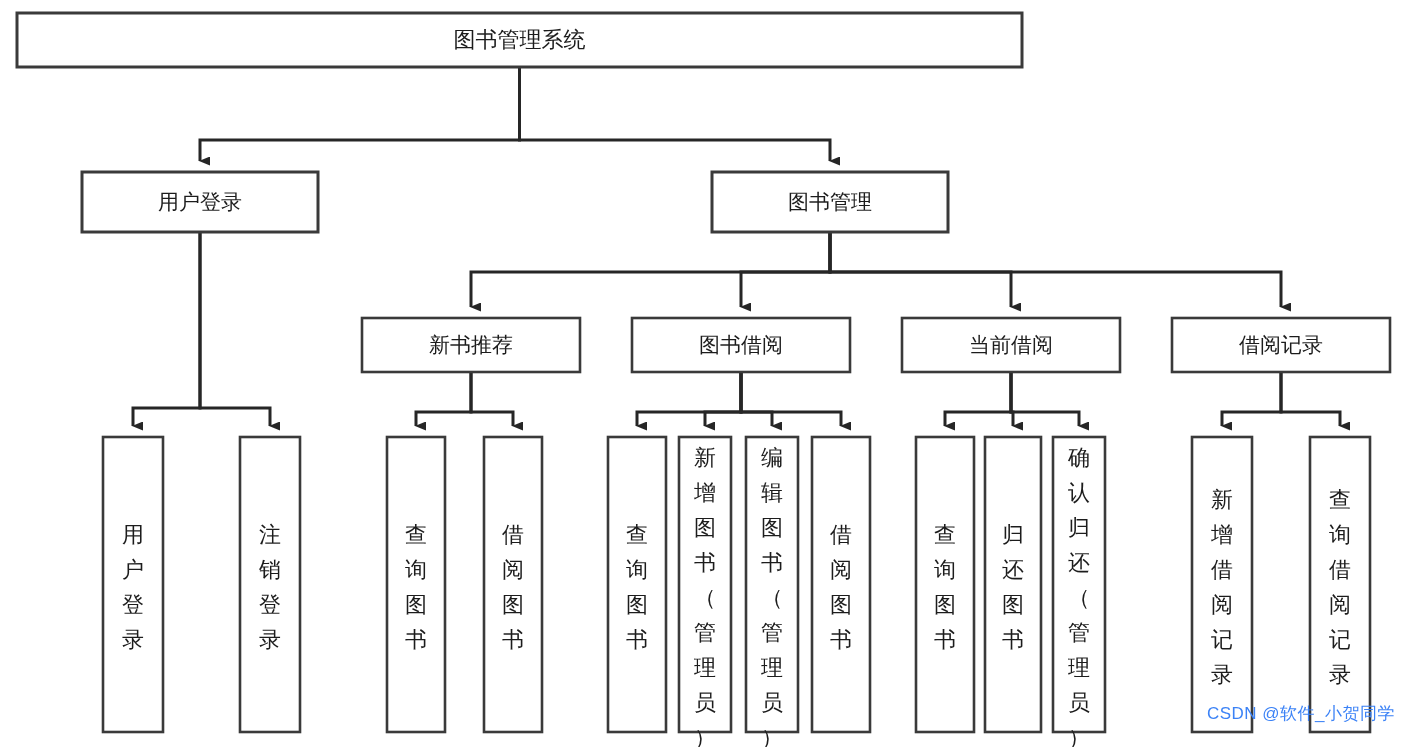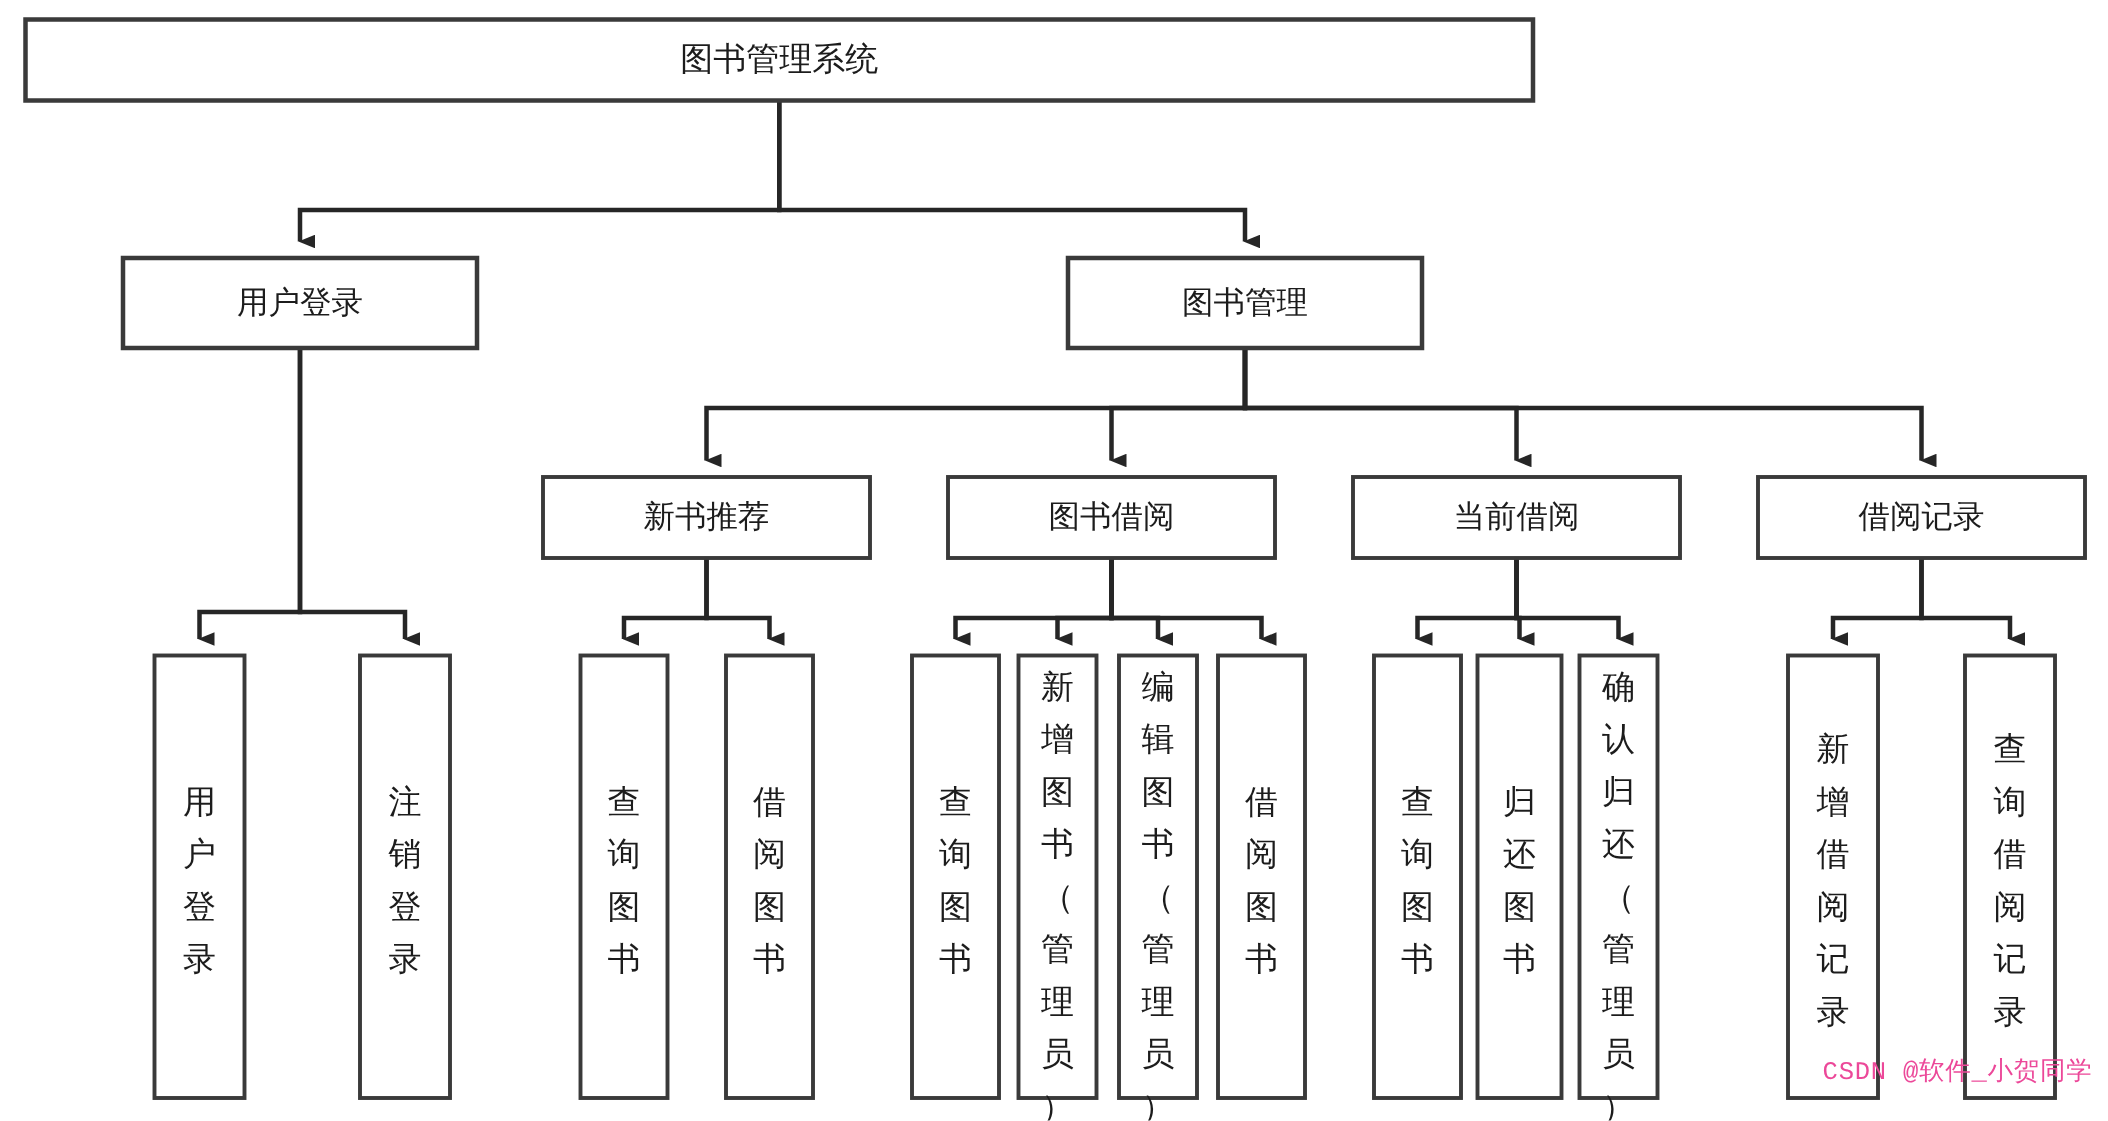--- a/index.html
+++ b/index.html
@@ -56,23 +56,23 @@
   .leaf-label {
     fill: #1c1c1c;
     font-family: "Liberation Sans", "DejaVu Sans", sans-serif;
     font-size: 22px;
     text-anchor: middle;
   }
   .watermark {
     position: absolute;
     right: 10px;
     bottom: 6px;
-    color: #ec4899;
+    color: #3b82f6;
     font-size: 17px;
-    font-family: Liberation Mono, monospace;
+    font-family: Liberation Sans, sans-serif;
     letter-spacing: 0.5px;
     white-space: nowrap;
     user-select: none;
   }
 </style>
 </head>
 <body>
 
 <div id="diagram-root">
   <svg class="diagram-canvas" viewBox="0 0 1405 747" xmlns="http://www.w3.org/2000/svg">

